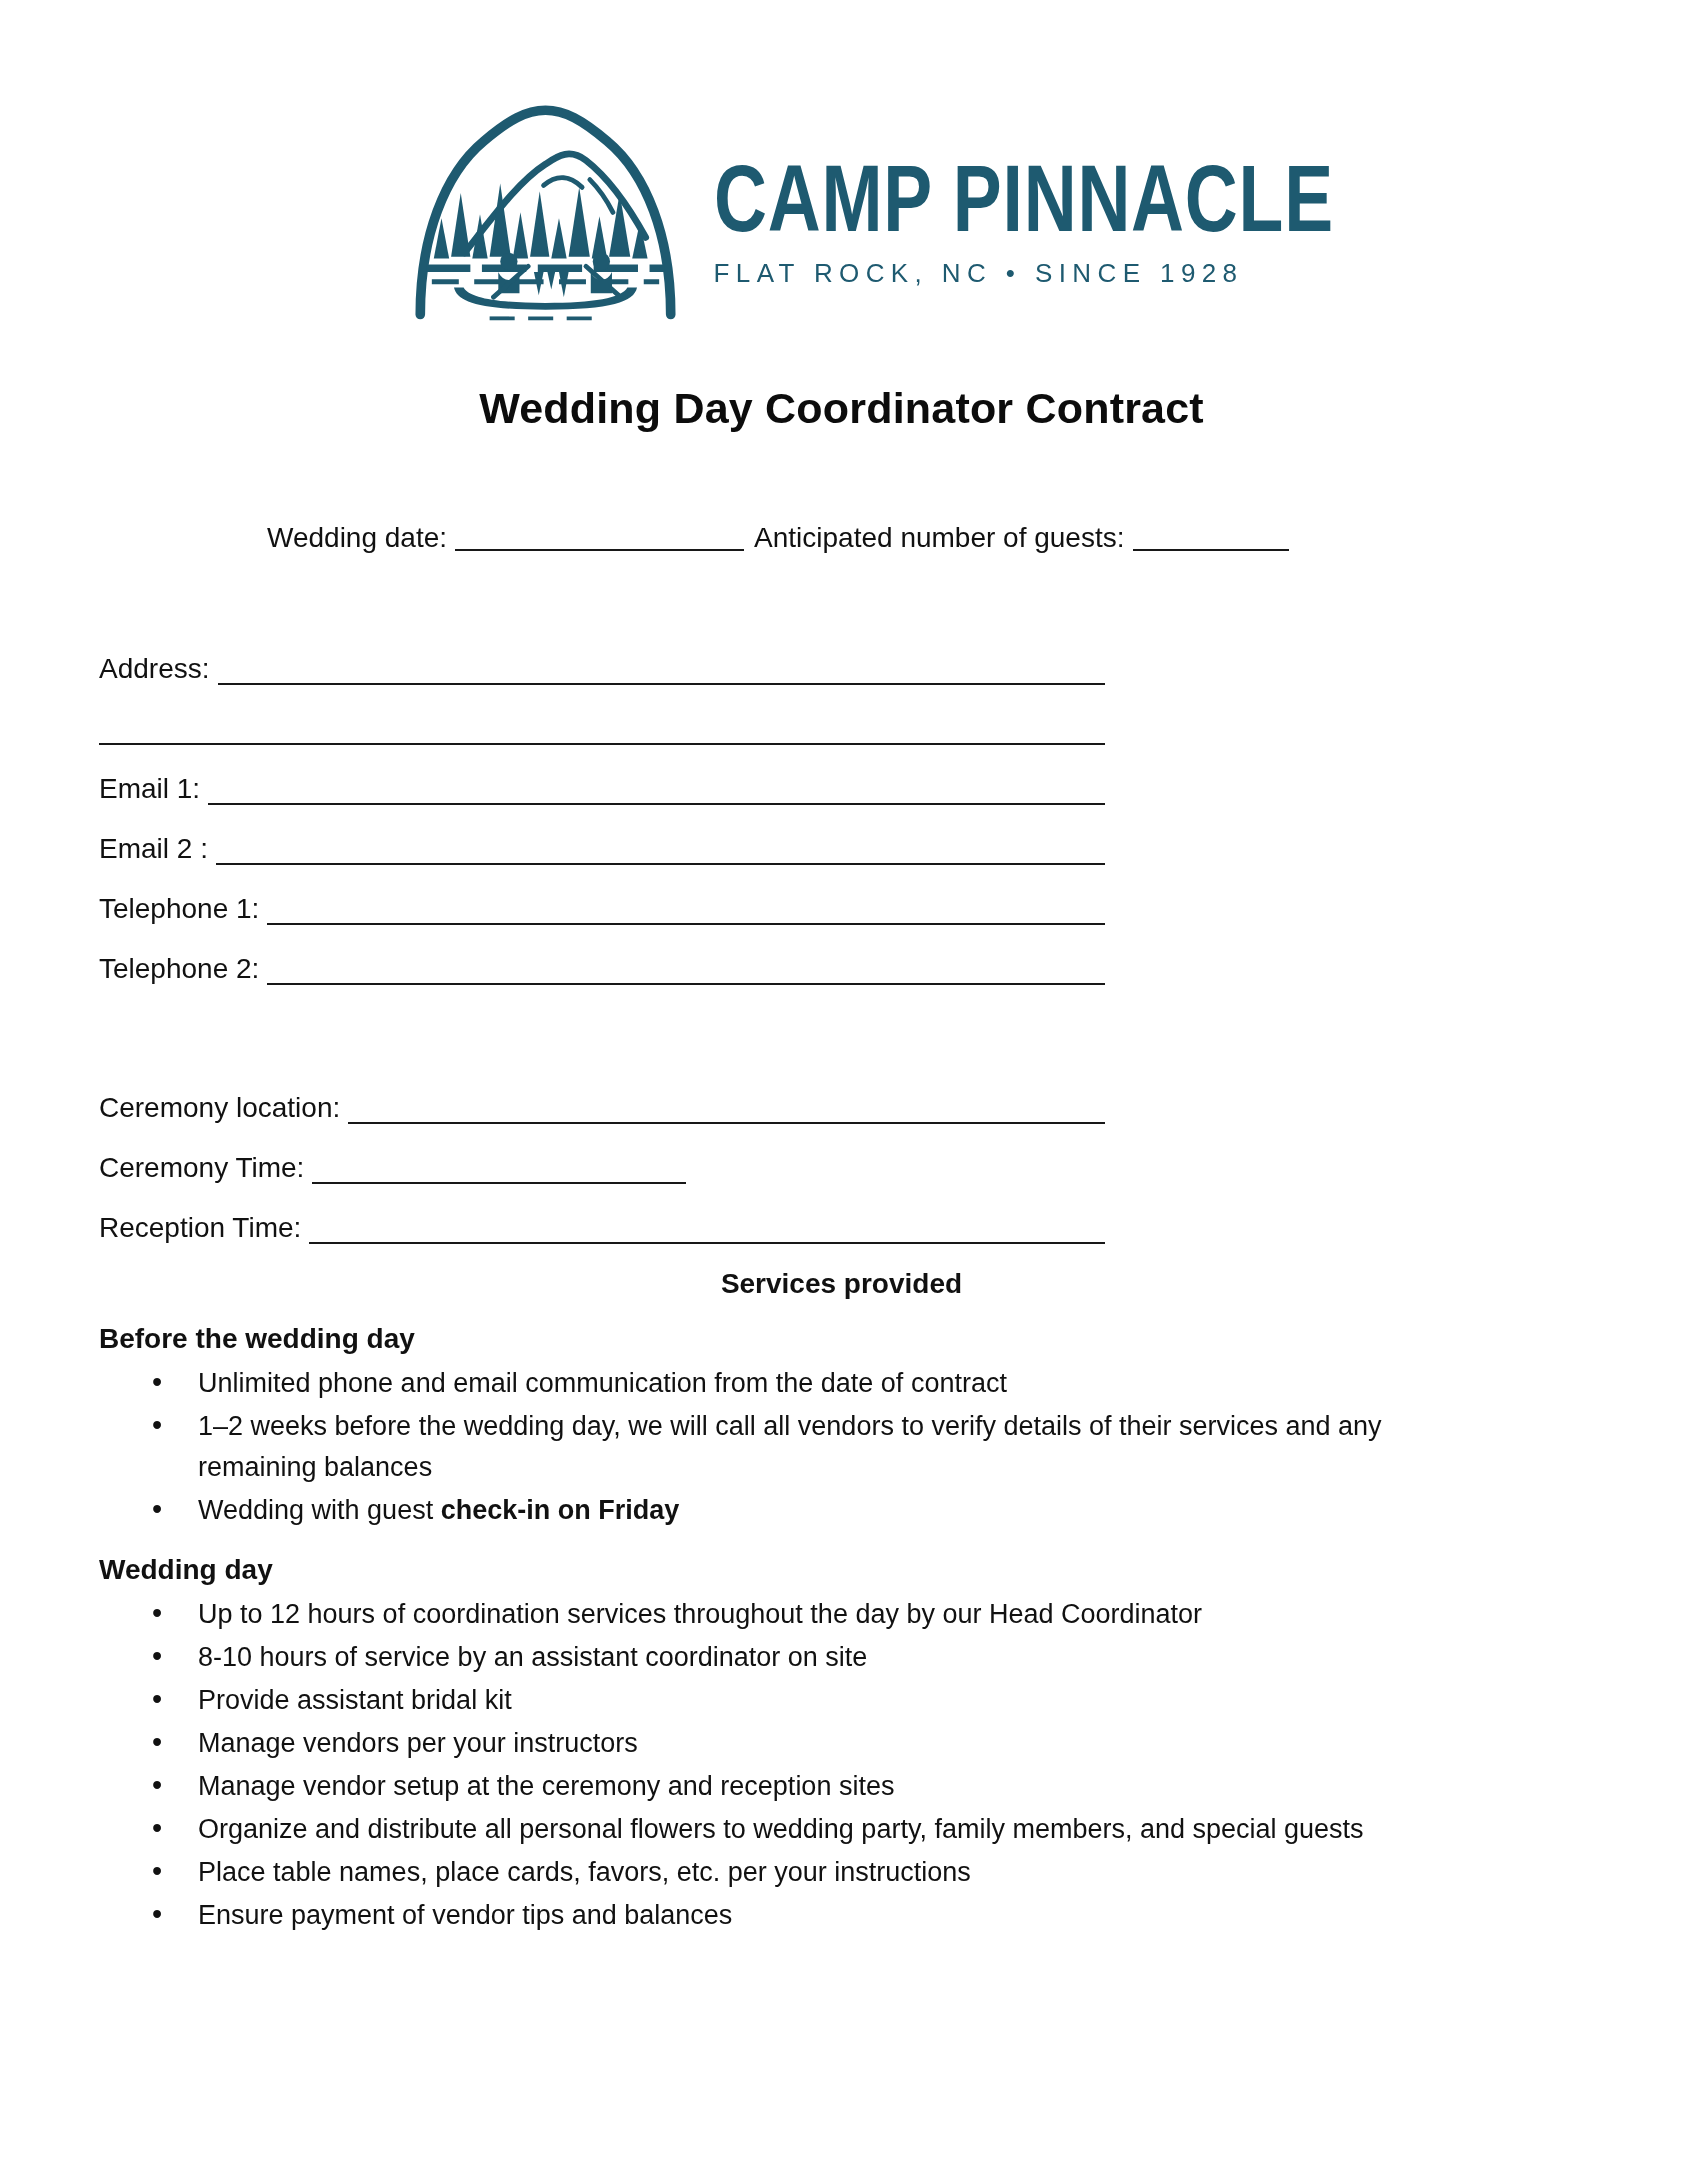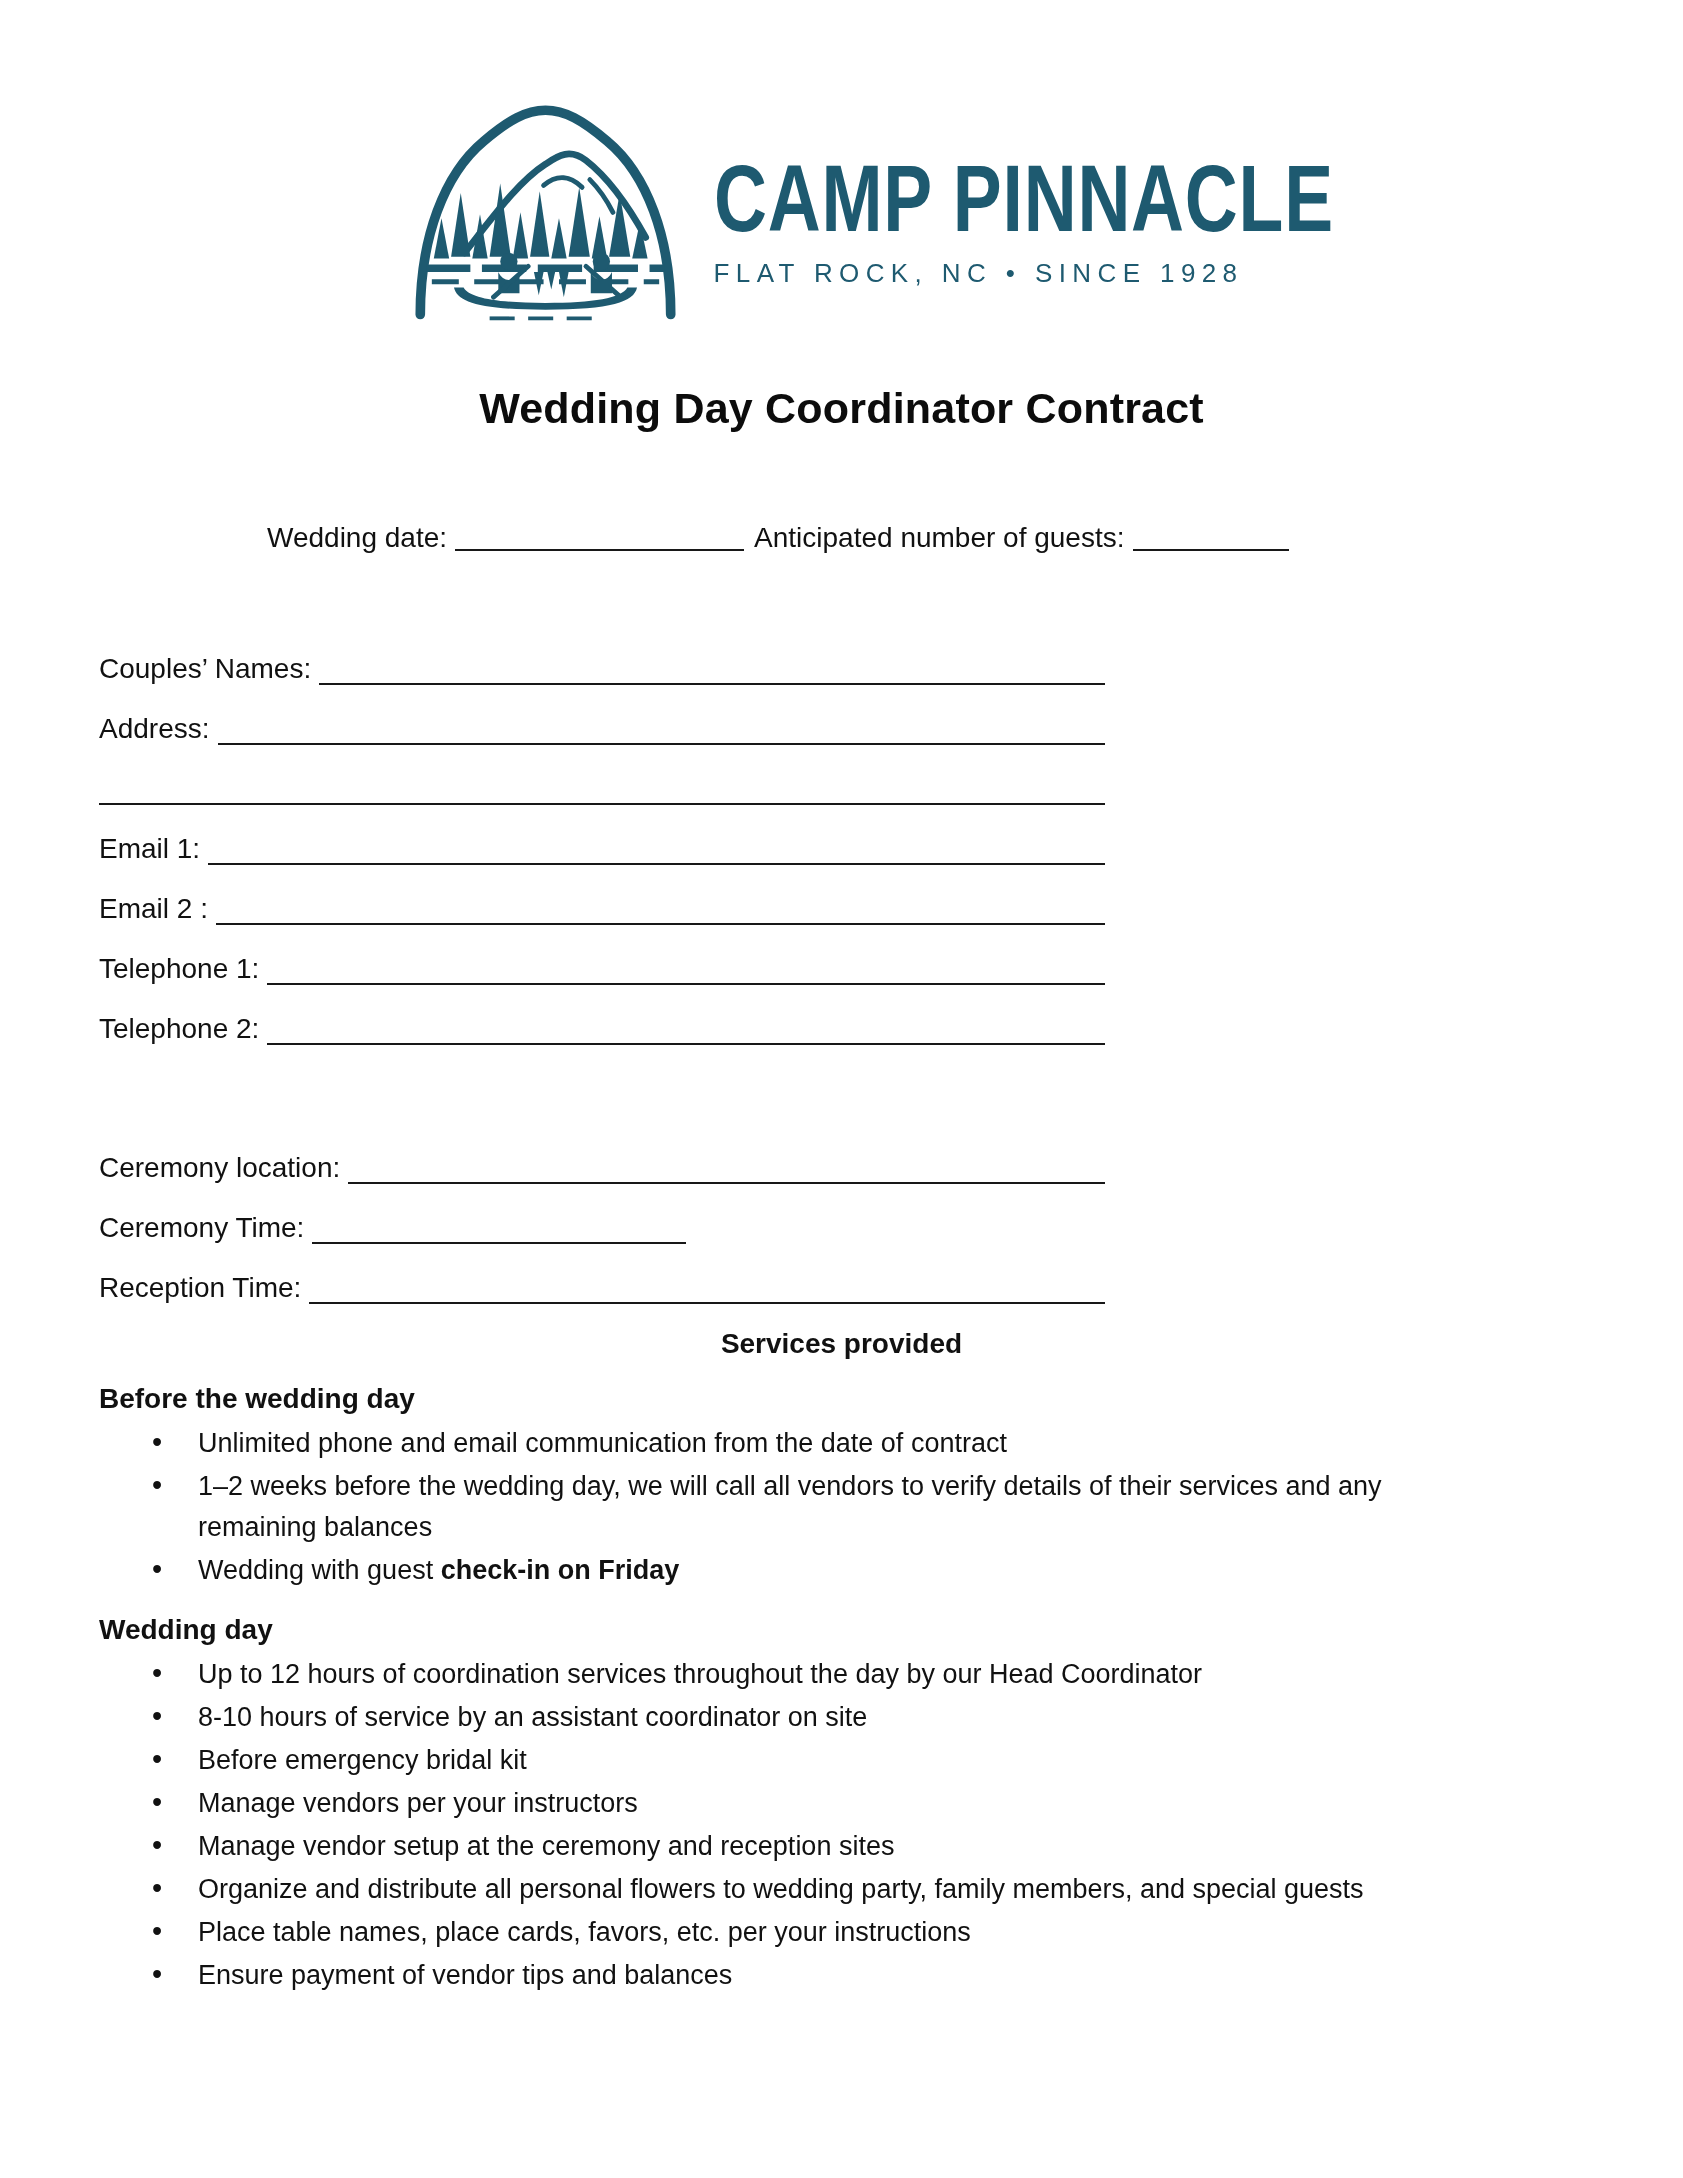--- a/index.html
+++ b/index.html
@@ -96,24 +96,20 @@
   </header>
 
   <h1 class="title">Wedding Day Coordinator Contract</h1>
 
   <div class="toprow">
     <span>Wedding date:</span><span class="blank w1"></span><span>Anticipated number of guests:</span><span class="blank w2"></span>
   </div>
 
   <section class="fields">
       <div class="frow">
-        <span class="flabel">Couples’ Names:</span>
-        <span class="line"></span>
-      </div>
-      <div class="frow">
         <span class="flabel">Address:</span>
         <span class="line"></span>
       </div>
       <div class="frow">
         <span class="line"></span>
       </div>
       <div class="frow">
         <span class="flabel">Email 1:</span>
         <span class="line"></span>
       </div>
@@ -152,21 +148,21 @@
         <h3>Before the wedding day</h3>
         <ul>
           <li><span>Unlimited phone and email communication from the date of contract</span></li>
           <li><span>1–2 weeks before the wedding day, we will call all vendors to verify details of their services and any remaining balances</span></li>
           <li><span>Wedding with guest </span><span class="b">check-in on Friday</span></li>
         </ul>
         <h3>Wedding day</h3>
         <ul>
           <li><span>Up to 12 hours of coordination services throughout the day by our Head Coordinator</span></li>
           <li><span>8-10 hours of service by an assistant coordinator on site</span></li>
-          <li><span>Before emergency bridal kit</span></li>
+          <li><span>Provide assistant bridal kit</span></li>
           <li><span>Manage vendors per your instructors</span></li>
           <li><span>Manage vendor setup at the ceremony and reception sites</span></li>
           <li><span>Organize and distribute all personal flowers to wedding party, family members, and special guests</span></li>
           <li><span>Place table names, place cards, favors, etc. per your instructions</span></li>
           <li><span>Ensure payment of vendor tips and balances</span></li>
         </ul>
       </div>
   </section>
 
 </div>

